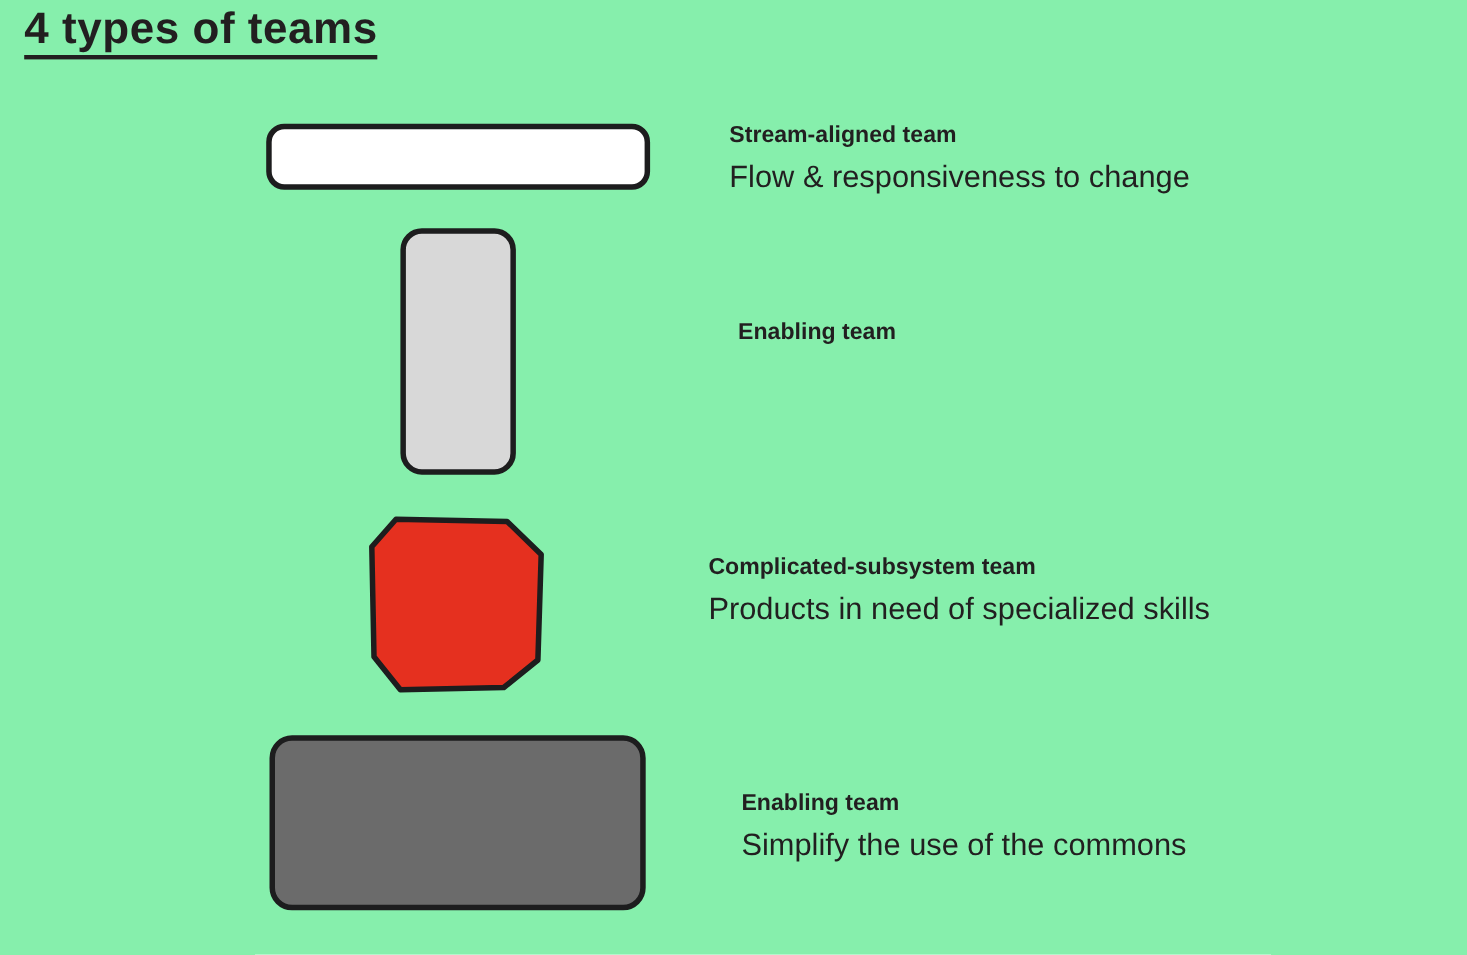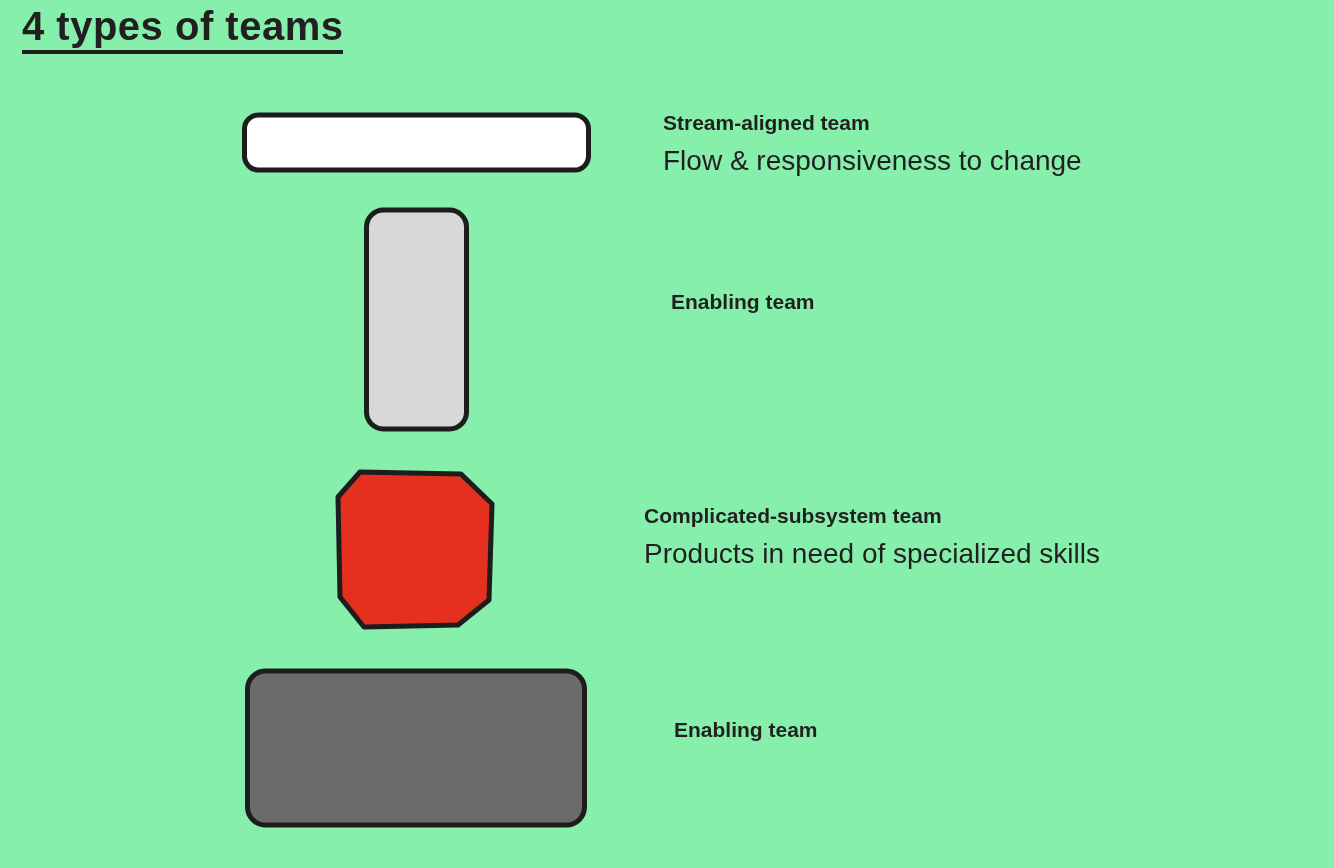--- a/index.html
+++ b/index.html
@@ -93,15 +93,16 @@
     <div class="team-desc">Products in need of specialized skills</div>
   </div>
 
   <div class="shape" style="left:244px; top:667px;">
     <svg width="344" height="162" viewBox="0 0 344 162">
       <rect class="shape-stroke" x="3.5" y="4" width="337" height="154" rx="18" fill="#6b6b6b"></rect>
     </svg>
   </div>
   <div class="team-text" style="left:674px; top:719px;">
     <div class="team-name">Enabling team</div>
+    <div class="team-desc">Simplify the use of the commons</div>
   </div>
 
 </div>
 
 </body></html>

